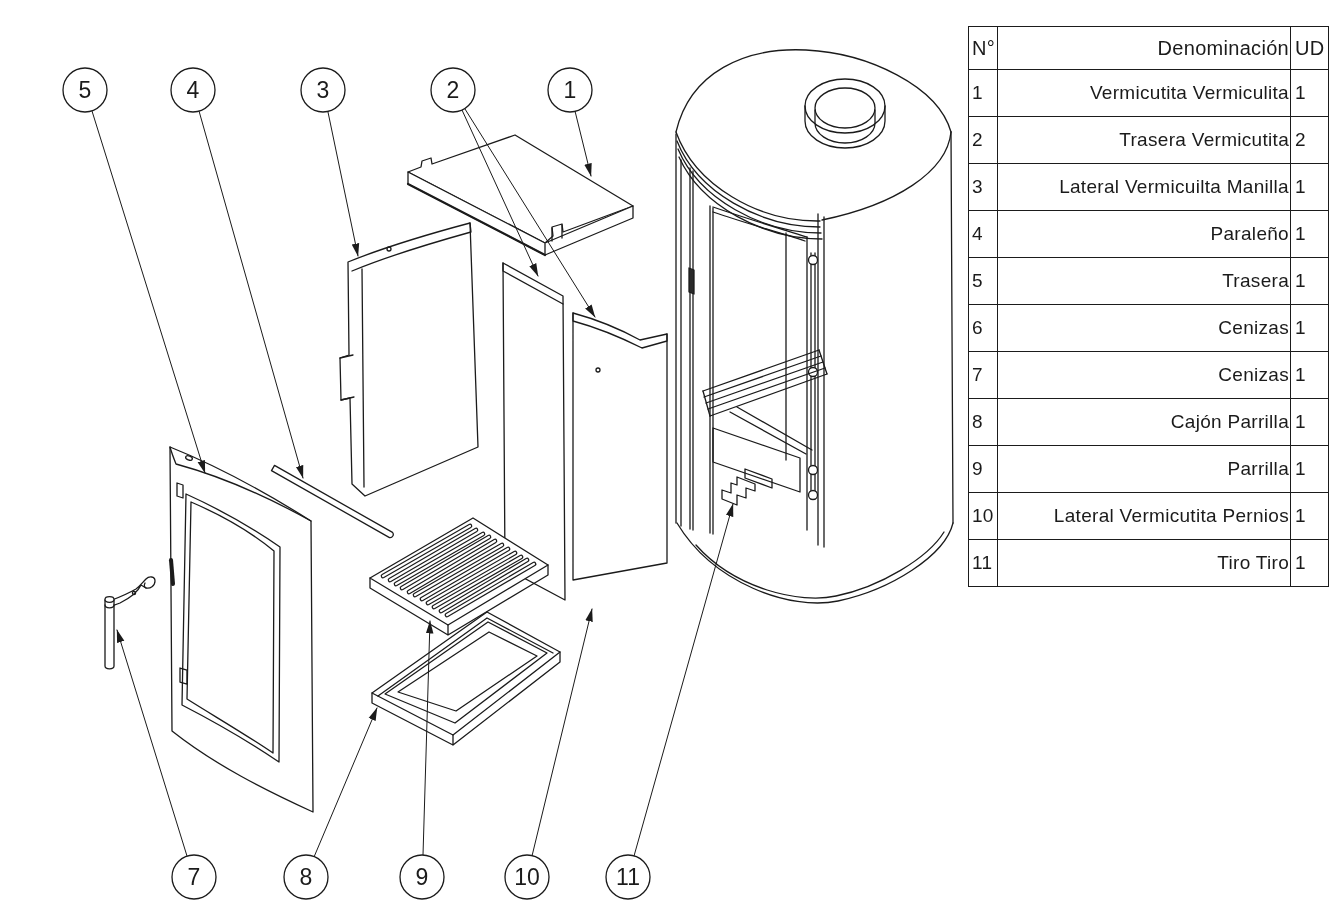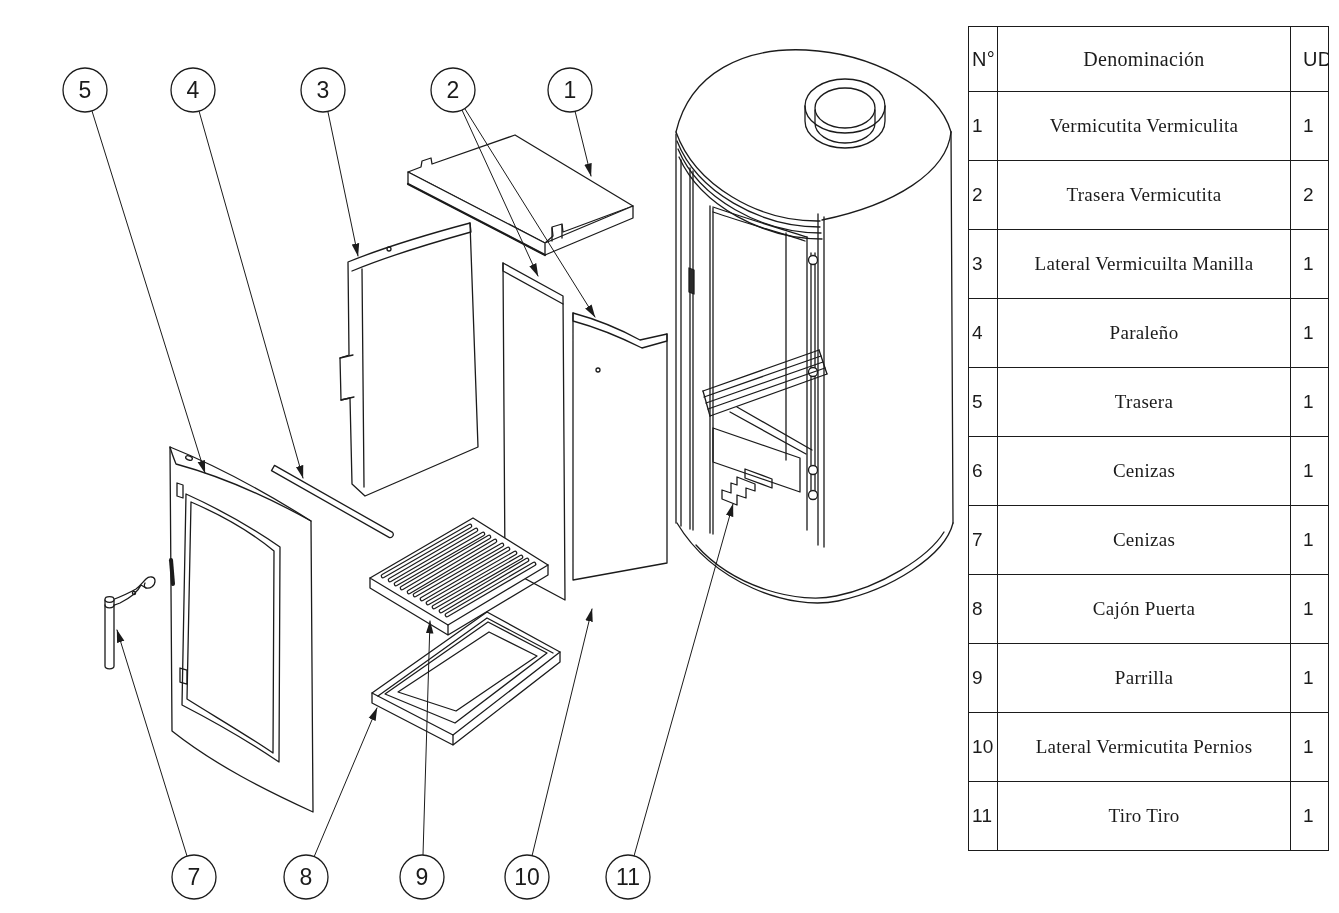--- a/index.html
+++ b/index.html
@@ -7,22 +7,22 @@
          font-family:"Liberation Sans",sans-serif;}
   svg text{font-family:"Liberation Sans",sans-serif;}
   .art{position:absolute;left:0;top:0;}
   table.bom{position:absolute;left:968px;top:26px;width:360px;border-collapse:collapse;
             table-layout:fixed;color:#1b1b1b;}
   table.bom td, table.bom th{border:1.6px solid #1b1b1b;font-weight:400;
             font-size:19px;letter-spacing:.3px;overflow:hidden;white-space:nowrap;}
   table.bom th{height:34px;font-size:20px;}
   table.bom td{height:38px;}
   .col-n{width:29px;text-align:left;padding-left:3px;}
-  .col-name{width:293px;text-align:center;padding:15px 1px;font-family:Liberation Serif, serif;}
-  .col-qty{width:38px;text-align:left;padding-left:12px;}
+  .col-name{width:293px;text-align:right;padding:4px 1px;}
+  .col-qty{width:38px;text-align:left;padding-left:4px;}
 </style>
 </head>
 <body>
 
 <div class="stage">
 
 <svg class="art" width="1339" height="913" viewBox="0 0 1339 913" fill="none" stroke="#1b1b1b" stroke-width="1.3" stroke-linejoin="round" stroke-linecap="round">
 
   <defs>
     <marker id="arr" markerUnits="userSpaceOnUse" markerWidth="14" markerHeight="10" refX="12.5" refY="5" orient="auto">
@@ -259,21 +259,21 @@
     <td class="col-name">Cenizas</td>
     <td class="col-qty">1</td>
   </tr>
   <tr>
     <td class="col-n">7</td>
     <td class="col-name">Cenizas</td>
     <td class="col-qty">1</td>
   </tr>
   <tr>
     <td class="col-n">8</td>
-    <td class="col-name">Cajón Puerta</td>
+    <td class="col-name">Cajón Parrilla</td>
     <td class="col-qty">1</td>
   </tr>
   <tr>
     <td class="col-n">9</td>
     <td class="col-name">Parrilla</td>
     <td class="col-qty">1</td>
   </tr>
   <tr>
     <td class="col-n">10</td>
     <td class="col-name">Lateral Vermicutita Pernios</td>

